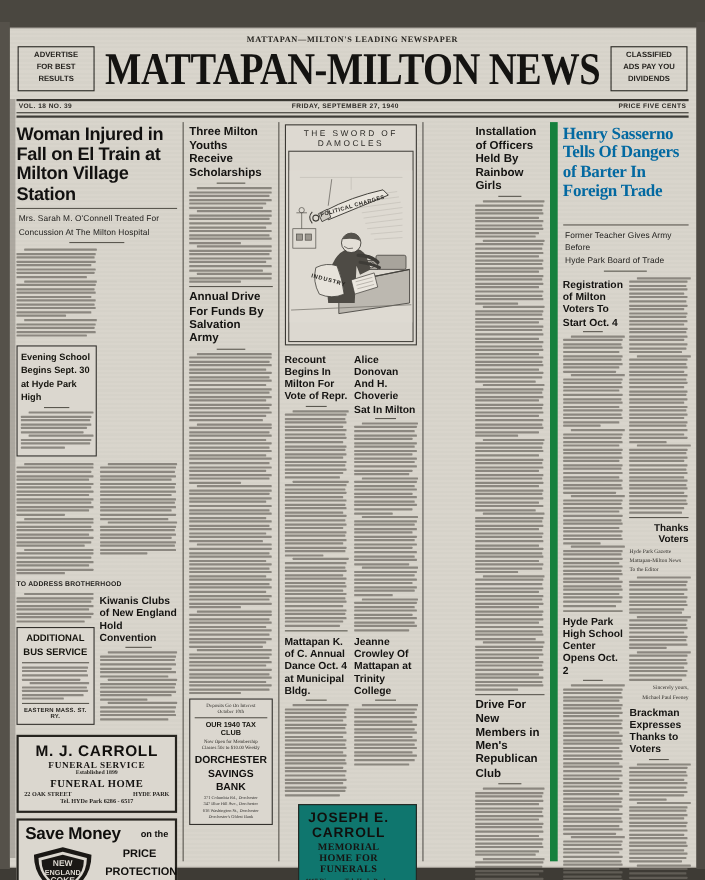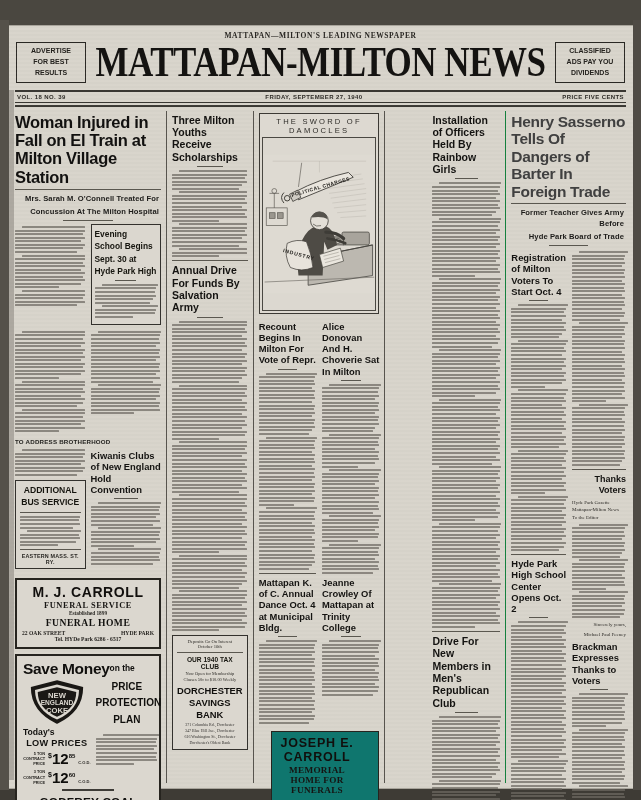--- a/index.html
+++ b/index.html
@@ -58,37 +58,37 @@
     letter-spacing:.4px;color:#2b2925;
   }
   .rule-dbl{border-top:1.2px solid #3a3833;border-bottom:2.4px solid #3a3833;height:2px;margin:0 7px;}
 
   
   .cols{display:flex;padding:4px 7px 0 7px;height:676px;box-sizing:border-box;}
   .col{box-sizing:border-box;position:relative;}
   .c1{width:152px;padding-right:5px;border-right:1px solid #57544e;}
   .c2{width:88px;padding:0 5px;border-right:1px solid #57544e;}
   .c3{width:148px;padding:0 5px;border-right:1px solid #57544e;}
-  .c4{width:88px;padding:0 5px;border-right:1px solid #15803d;margin-left:42px;}
+  .c4{width:88px;padding:0 5px;border-right:7px solid #15803d;margin-left:42px;}
   .c5{width:135px;padding-left:5px;}
 
   
   .hl-main{
     font-family:"Liberation Sans", sans-serif;font-weight:bold;
     font-size:16.5px;line-height:1.12;color:#121110;letter-spacing:-.3px;
     margin:2px 0 3px 0;
   }
   .hl-main2{
-    font-family:Liberation Sans, sans-serif;font-weight:bold;
-    font-size:15.5px;line-height:1.13;color:#404040;letter-spacing:-.3px;
-    margin:2px 0 3px 0;
+    font-family:Liberation Serif, serif;font-weight:bold;
+    font-size:15.5px;line-height:1.13;color:#0369a1;letter-spacing:-.3px;
+    margin:2px 0 21px 0;
   }
   .deck{
-    font-family:"Liberation Sans", sans-serif;font-weight:bold;
-    font-size:7.6px;line-height:1.5;text-align:right;color:#1d1c1a;
+    font-family:"Liberation Sans", sans-serif;font-weight:normal;
+    font-size:7.6px;line-height:1.5;text-align:left;color:#1d1c1a;
     margin:2px 2px 3px 2px;letter-spacing:.1px;
   }
   .hl-col{
     font-family:"Liberation Sans", sans-serif;font-weight:bold;
     font-size:10.5px;line-height:1.18;color:#141311;margin:3px 0 3px 0;
   }
   .hl-col-s{
     font-family:"Liberation Sans", sans-serif;font-weight:bold;
     font-size:9.4px;line-height:1.2;color:#141311;margin:3px 0 3px 0;
   }
@@ -131,21 +131,21 @@
   .carroll{border:2px solid #26241f;padding:4px 5px 5px 5px;margin:5px 0;text-align:center;background:#dbd7cf;}
   .carroll .n{font-family:"Liberation Sans", sans-serif;font-weight:bold;font-size:14px;letter-spacing:.6px;color:#110f0d;}
   .carroll .l1{font-family:"Liberation Serif", serif;font-weight:bold;font-size:8.4px;letter-spacing:.6px;color:#181614;margin-top:1px;}
   .carroll .l2{font-family:"Liberation Serif", serif;font-weight:bold;font-size:5.3px;color:#2a2824;}
   .carroll .l3{font-family:"Liberation Serif", serif;font-weight:bold;font-size:9.6px;letter-spacing:.5px;color:#131210;margin-top:1px;}
   .carroll .addr{display:flex;justify-content:space-between;font-family:"Liberation Serif", serif;font-weight:bold;font-size:5.6px;color:#201e1b;margin-top:2px;}
   .carroll .tel{font-family:"Liberation Serif", serif;font-weight:bold;font-size:5.6px;color:#201e1b;}
 
   
   .cokead{border:2px solid #26241f;padding:5px 6px 6px 6px;margin:4px 0 0 0;background:#dbd7cf;}
-  .coke-top{display:flex;align-items:flex-start;}
+  .coke-top{display:flex;align-items:flex-start;justify-content:space-between;}
   .coke-save{font-family:"Liberation Sans", sans-serif;font-weight:bold;font-size:15.5px;color:#100f0d;letter-spacing:-.3px;line-height:1;}
   .coke-onthe{font-family:"Liberation Sans", sans-serif;font-weight:bold;font-size:8.4px;color:#100f0d;line-height:1.1;padding-top:3px;}
   .coke-plan{font-family:"Liberation Sans", sans-serif;font-weight:bold;font-size:10px;color:#100f0d;line-height:1.65;text-align:center;}
   .coke-mid{display:flex;gap:5px;margin-top:2px;}
   .coke-left{width:52%;}
   .coke-right{width:48%;}
   .shield{width:56px;height:44px;margin:1px auto 3px auto;display:block;}
   .today{font-family:"Liberation Sans", sans-serif;font-weight:bold;font-size:8.6px;text-align:left;color:#131210;line-height:1.25;}
   .lowp{font-family:"Liberation Sans", sans-serif;font-weight:bold;font-size:9.2px;text-align:center;color:#131210;letter-spacing:.3px;}
   .prow{display:flex;align-items:center;justify-content:center;gap:3px;margin-top:3px;}
@@ -207,21 +207,21 @@
 
     <div class="cols">
 
       <div class="col c1">
         <div class="hl-main">Woman Injured in Fall on El Train at Milton Village Station</div>
         <div class="hr-s"></div>
         <div class="deck">Mrs. Sarah M. O'Connell Treated For</div>
         <div class="deck" style="margin-top:-2px">Concussion At The Milton Hospital</div>
         <div class="hr-short"></div>
 
-        <div style="display:flex;gap:5px;">
+        <div style="display:flex;gap:5px;flex-direction:column;">
           <div style="width:50%">
             <div class="bt">
               <i class="s3 ind"></i>
                 <i class="s2"></i>
                 <i class="s1"></i>
                 <i class="s2"></i>
                 <i class="s3"></i>
                 <i class="s2"></i>
                 <i class="s1"></i>
                 <i class="s4"></i>

